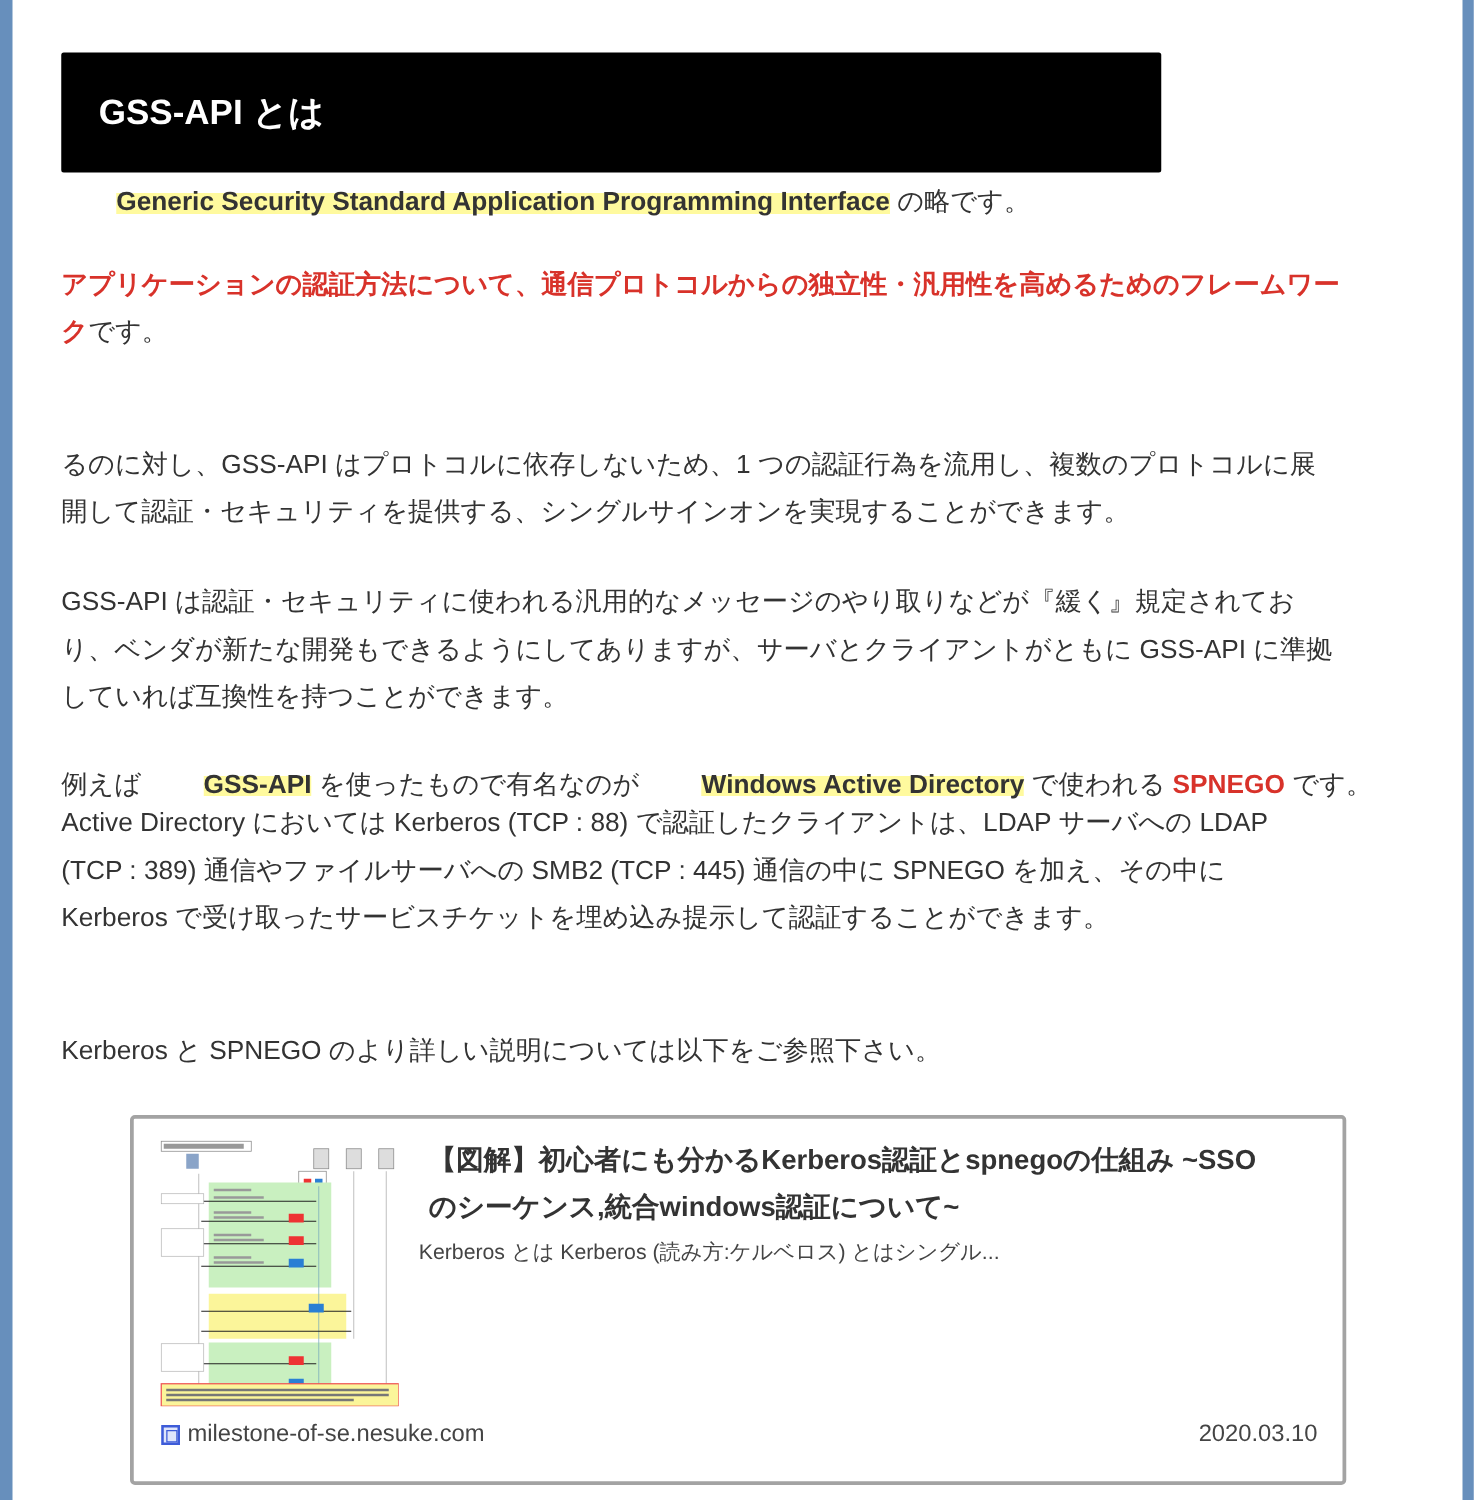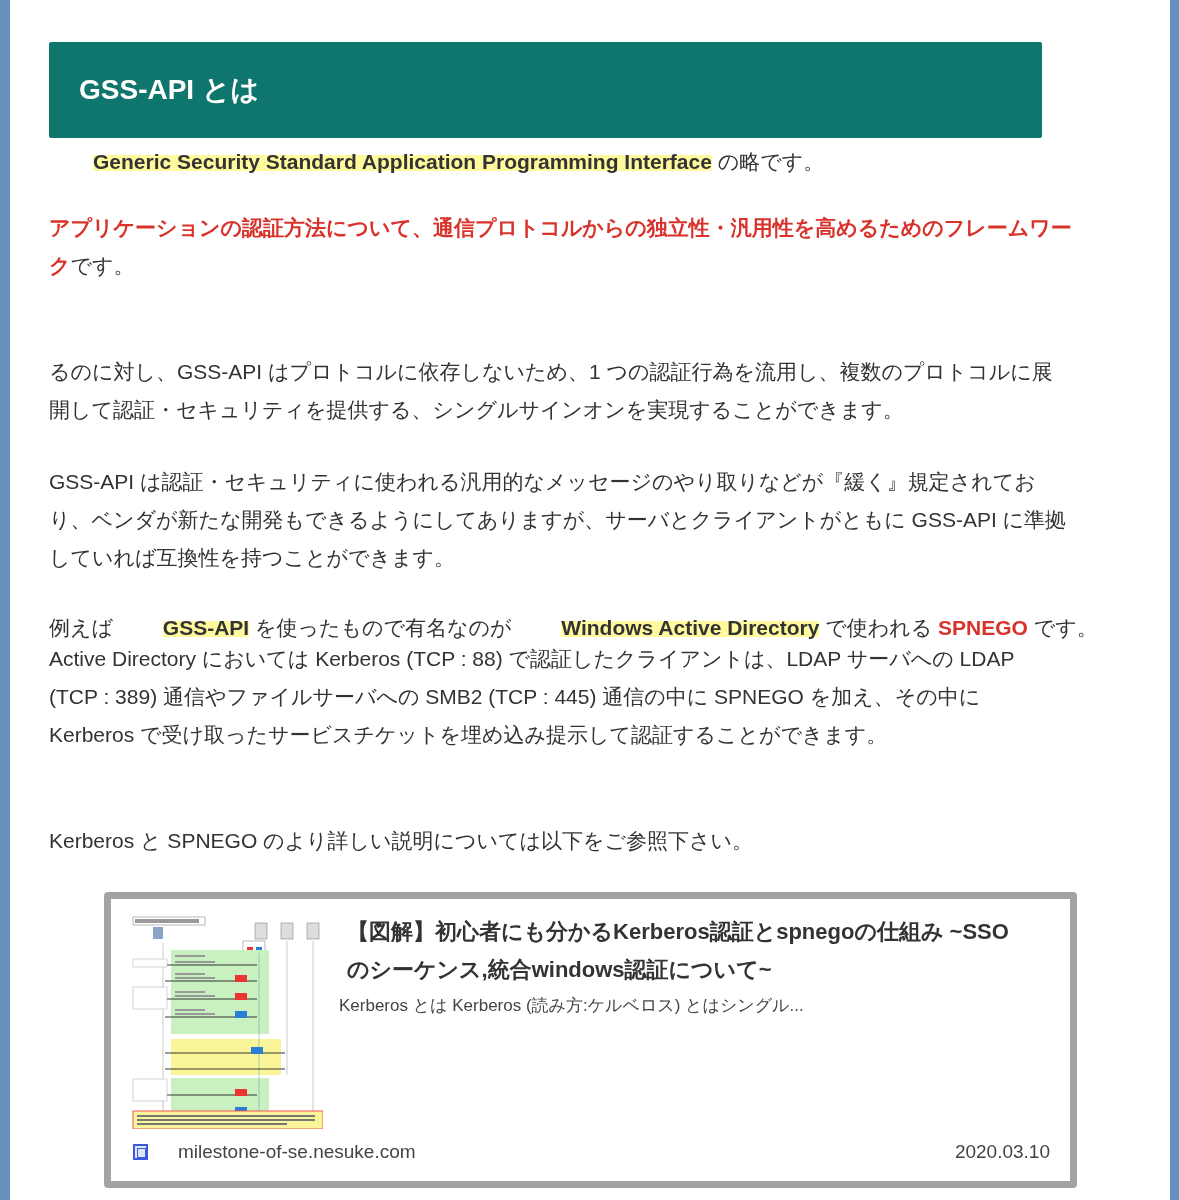--- a/index.html
+++ b/index.html
@@ -5,36 +5,36 @@
   html, body { margin:0; padding:0; }
   body {
     width:1179px; height:1200px; overflow:hidden; background:#ffffff;
     font-family:"Liberation Sans","DejaVu Sans",sans-serif; color:#333333;
     position:relative;
   }
   .frame-left { position:absolute; left:0; top:0; width:10px; height:1200px; background:#678fbc; }
   .frame-right { position:absolute; left:1170px; top:0; width:9px; height:1200px; background:#678fbc; }
   .content { position:absolute; left:49px; top:0; width:1085px; }
   .heading {
-    position:absolute; left:0; top:19px; width:993px; height:96px;
-    background:#0f766e; border-radius:2px; box-sizing:border-box;
+    position:absolute; left:0; top:19px; width:880px; height:96px;
+    background:#000000; border-radius:2px; box-sizing:border-box;
     padding-left:30px; display:flex; align-items:center;
     color:#ffffff; font-weight:bold; font-size:28px; letter-spacing:0px;
   }
   .p { position:absolute; left:0; width:1085px; font-size:21px; line-height:38px; margin:0; color:#333; }
   .hl { background:linear-gradient(transparent 20%, #fffa9e 20%, #fffa9e 92%, transparent 92%); font-weight:bold; color:#333;margin-left:44px; }
   .red { color:#d8322a; font-weight:bold; }
   .card {
     position:absolute; left:104px; top:892px; width:973px; height:296px;
-    border:7px solid #a3a3a3; border-radius:4px; box-sizing:border-box; background:#fff;
+    border:3px solid #a3a3a3; border-radius:4px; box-sizing:border-box; background:#fff;
   }
   .thumb { position:absolute; left:20px; top:16px; width:192px; height:214px; }
   .card-title { position:absolute; left:236px; top:14px; width:720px; font-size:22px; line-height:38px; font-weight:bold; color:#333; }
   .card-desc { position:absolute; left:228px; top:92px; font-size:17px; line-height:30px; color:#444; }
-  .card-site { position:absolute; left:22px; top:242px; display:flex; align-items:center; font-size:19px; color:#444;gap:24px; }
+  .card-site { position:absolute; left:22px; top:242px; display:flex; align-items:center; font-size:19px; color:#444; }
   .favicon { width:15px; height:16px; border:2px solid #3d5bd8; box-sizing:border-box; margin-right:6px; position:relative; background:#dfe5fb; }
   .favicon::after { content:""; position:absolute; left:2px; top:2px; width:7px; height:8px; border:1px solid #3d5bd8; }
   .card-date { position:absolute; right:20px; top:242px; font-size:19px; color:#444; }
 </style>
 </head>
 <body>
 
 <div class="frame-left"></div>
 <div class="frame-right"></div>
 

